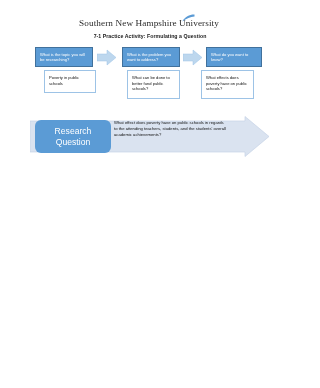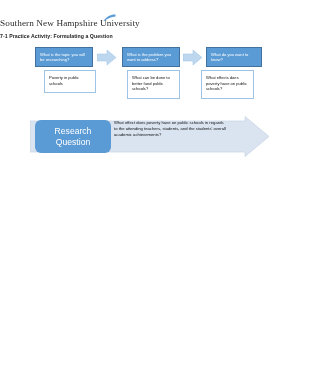--- a/index.html
+++ b/index.html
@@ -24,20 +24,21 @@
     height: 388px;
     background: #ffffff;
   }
 
   
   #doc-header {
     position: absolute;
     left: 0;
     top: 12px;
     width: 300px;
+    text-align: center;
   }
   .logo-wrap {
     position: relative;
     display: inline-block;
     padding-right: 2px;
   }
   .logo-text {
     font-family: "Liberation Serif", serif;
     font-size: 9.2px;
     letter-spacing: 0.1px;

